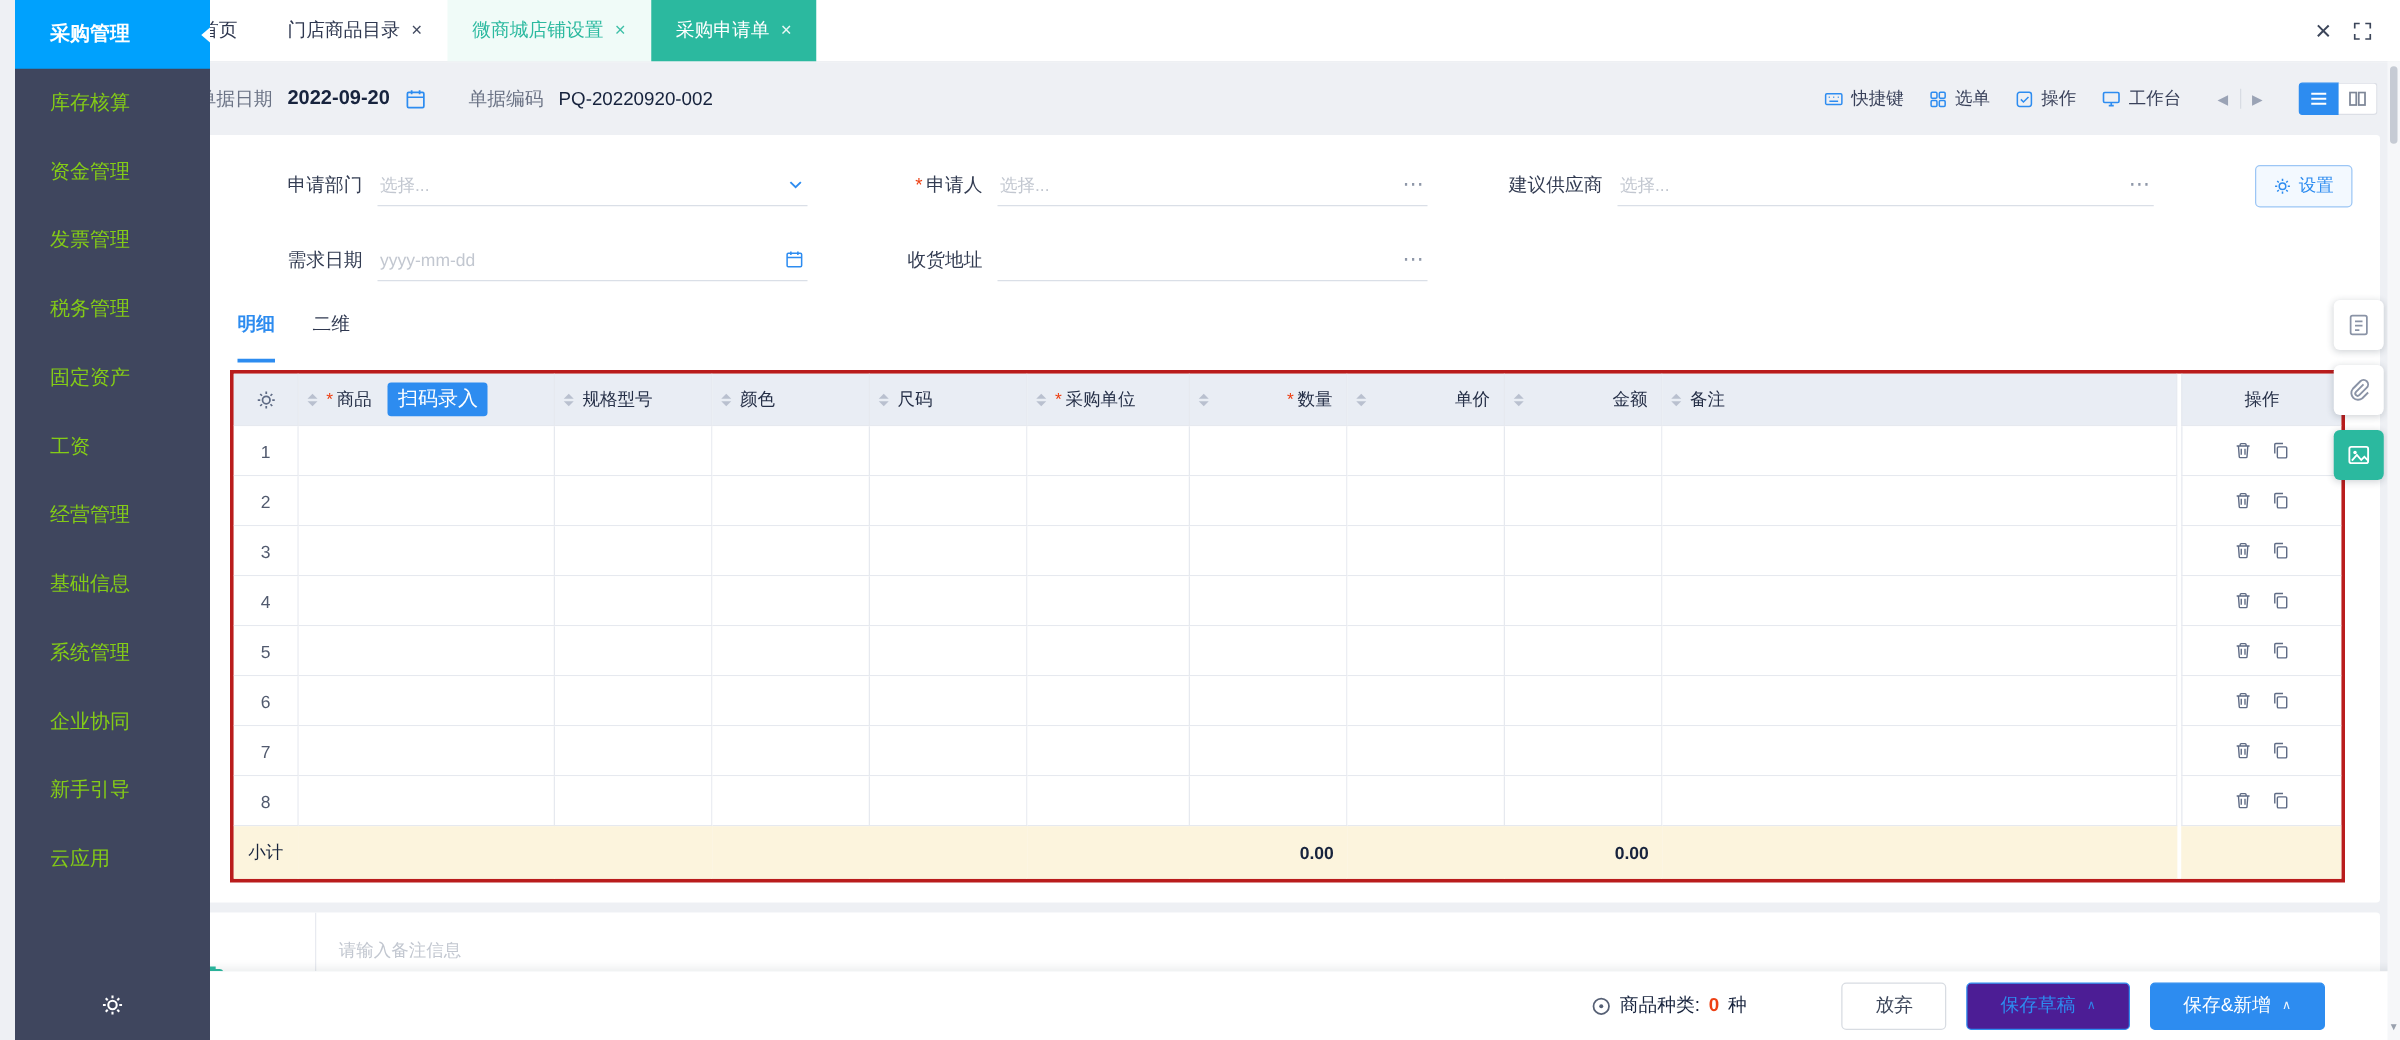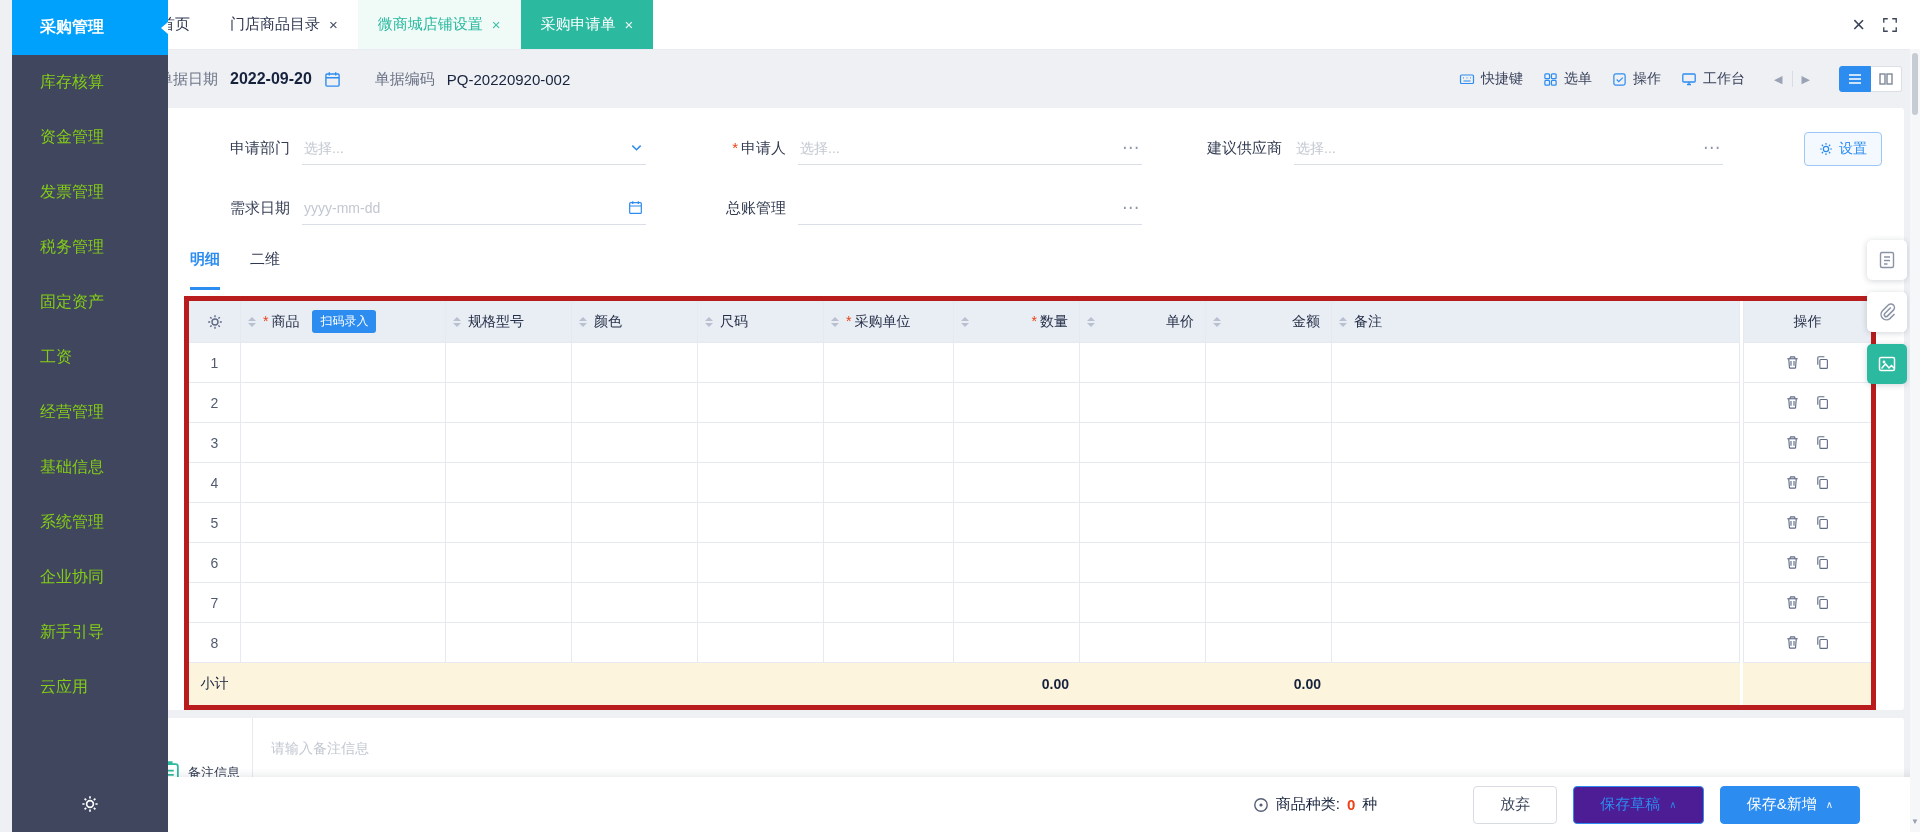--- a/index.html
+++ b/index.html
@@ -64,52 +64,52 @@
   .suffix{flex:none;color:#8e97a8;font-size:17px;cursor:pointer;padding:0 3px;display:flex;align-items:center}
   .settings-wrap{display:flex;justify-content:flex-end;align-items:center;padding-right:4px}
   .settings-btn{display:flex;align-items:center;gap:6px;background:#f3f9ff;border:1px solid #9cc6f5;color:var(--accent);
                 font-size:14px;border-radius:4px;padding:7px 14px;cursor:pointer}
 
   .detail-tabs{display:flex;gap:30px;padding:12px 0 0 34px}
   .dtab{font-size:15px;color:#2f3850;padding-bottom:18px;cursor:pointer}
   .dtab.active{color:var(--accent);font-weight:bold;border-bottom:3px solid var(--accent)}
 
   
-  .grid-table{margin:6px 28px 0 28px;border:5px solid #b91c1c}
+  .grid-table{margin:6px 28px 16px 28px;border:3px solid #b91c1c}
   .grid-row{display:grid;grid-template-columns:52px 205px 126px 126px 126px 130px 126px 126px 126px 1fr 3px 128px}
   .gcell{display:flex;align-items:center;border-right:1px solid var(--cell-border);border-bottom:1px solid var(--cell-border);min-width:0;box-sizing:border-box}
   .head{height:42px;background:var(--header-bg);font-size:14px;color:#252f47;padding:0 7px;gap:7px}
   .head .hlabel{white-space:nowrap}
   .head.right .hlabel{margin-left:auto;padding-right:4px}
   .gear-cell{justify-content:center}
   .gap-cell{border:none;background:#fff;padding:0}
   .bodyc{height:40px;background:#fff}
   .rownum{justify-content:center;color:var(--text-secondary);font-size:14px;background:#fff}
   .action-cell{justify-content:center;gap:15px;border-left:1px solid var(--cell-border);border-right:none}
   .icon-btn{cursor:pointer;display:flex;align-items:center}
   .sort{display:inline-flex;flex-direction:column;gap:2px;flex:none}
   .s-up{width:0;height:0;border-left:4px solid transparent;border-right:4px solid transparent;border-bottom:4px solid #b9c0cf}
   .s-dn{width:0;height:0;border-left:4px solid transparent;border-right:4px solid transparent;border-top:4px solid #b9c0cf}
-  .scan-btn{background:var(--accent);color:#fff;font-size:12px;padding:3px 8px;border-radius:3px;margin-left:6px;cursor:pointer;white-space:nowrap}
+  .scan-btn{background:var(--accent);color:#fff;font-size:16px;padding:3px 8px;border-radius:3px;margin-left:6px;cursor:pointer;white-space:nowrap}
   .sub{height:42px;background:var(--subtotal-bg);border-right:1px solid var(--subtotal-bg);border-bottom:none;font-size:14px;color:var(--text-dark)}
   .sub.label-cell{justify-content:center}
   .sub.num{justify-content:flex-end;padding-right:10px;font-weight:bold}
   .sub.gap-cell{background:#fff;border:none}
 
   
   .remark-card{background:#fff;margin-top:8px;border-radius:3px;flex:none;height:96px;display:flex;overflow:hidden}
   .remark-side{width:96px;border-right:1px solid #e8eaf0;display:flex;flex-direction:row;align-items:center;padding-top:13px;gap:6px;cursor:pointer;flex:none}
   .remark-label{font-size:13px;color:#2f3850}
   .remark-input{flex:1;border:0;outline:0;resize:none;font-family:inherit;font-size:14px;color:var(--text-dark);padding:22px 18px;background:transparent}
   .remark-input::placeholder{color:var(--placeholder)}
 
   
   .bottombar{height:55px;flex:none;background:#fff;display:flex;align-items:center;justify-content:flex-end;gap:16px;
              padding-right:60px;box-shadow:0 -2px 8px rgba(31,45,61,.10);position:relative;z-index:3}
-  .summary{display:flex;align-items:center;gap:7px;font-size:15px;color:var(--text-dark);margin-right:80px}
+  .summary{display:flex;align-items:center;gap:7px;font-size:15px;color:var(--text-dark);margin-right:60px}
   .count{color:var(--red);font-weight:bold}
   .btn{height:38px;border-radius:4px;font-size:15px;padding:0 26px;display:flex;align-items:center;gap:9px;cursor:pointer;white-space:nowrap}
   .btn .caret{font-size:10px;opacity:.9}
   .btn.plain{background:#fff;border:1px solid #d8dce2;color:#3c465a}
   .btn.outline{background:#4c1d95;border:1px solid var(--accent);color:var(--accent)}
   .btn.primary{background:var(--accent);border:1px solid var(--accent);color:#fff}
 
   
   .float-stack{position:absolute;right:13px;top:240px;display:flex;flex-direction:column;gap:12px;z-index:6}
   .float-btn{width:40px;height:40px;border-radius:5px;background:#fff;box-shadow:0 1px 6px rgba(31,45,61,.20);
@@ -287,21 +287,21 @@
               <input placeholder="yyyy-mm-dd" style="">
               <span class="suffix">
                 <svg width="15" height="15" viewBox="0 0 16 16" fill="none" stroke="#2d8cf0" stroke-width="1.3">
                     <rect x="1.8" y="2.8" width="12.4" height="11.4" rx="1"></rect>
                     <path d="M1.8 6.4h12.4M5 1.2v3M11 1.2v3"></path>
                   </svg>
               </span>
             </span>
           </div>
           <div class="field">
-            <span class="flabel"><span>总账管理</span></span>
+            <span class="flabel"><span>收货地址</span></span>
             <span class="finput">
               <input placeholder="" style="">
               <span class="suffix">⋯</span>
             </span>
           </div>
           <div></div>
             <div></div>
         </div>
 
         <div class="detail-tabs">

